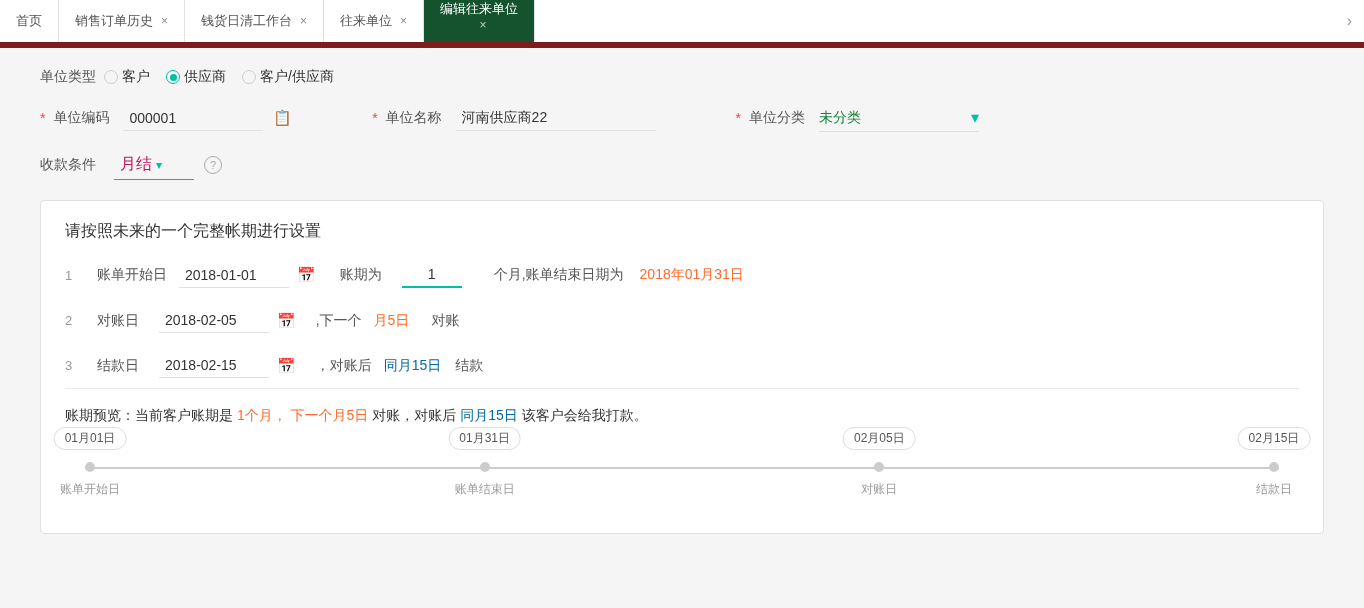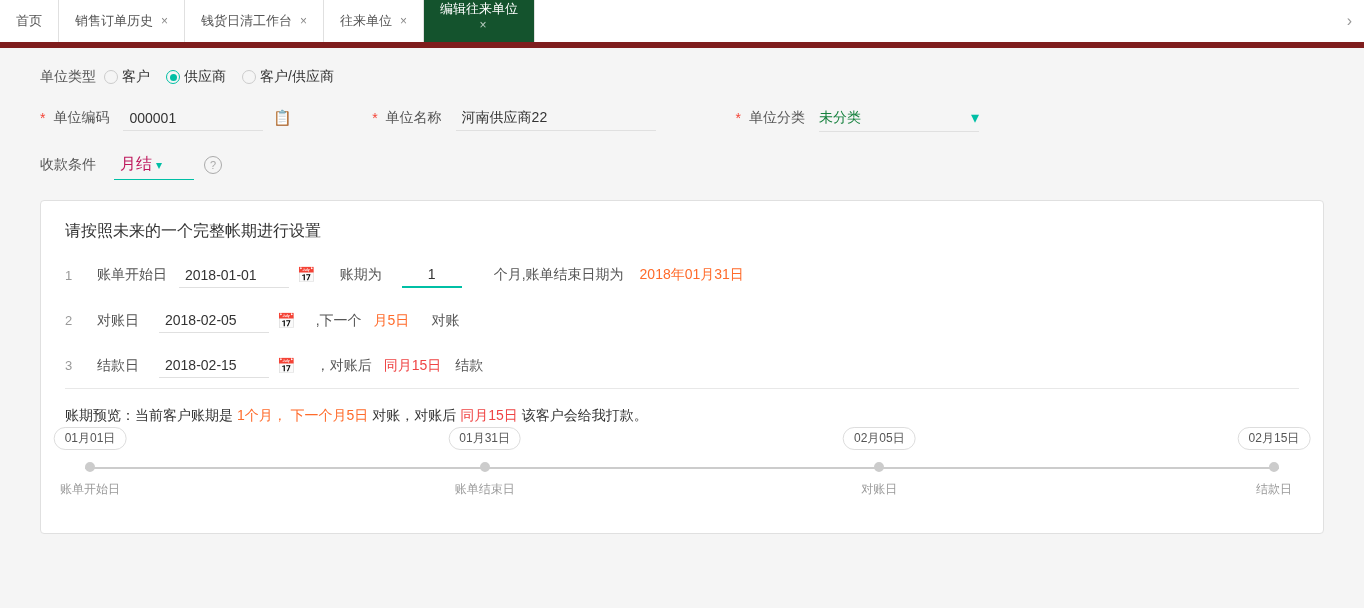--- a/index.html
+++ b/index.html
@@ -246,21 +246,21 @@
       text-align: center;
       background: transparent;
     }
 
     .period-desc {
       color: #555;
       font-size: 14px;
     }
 
     .highlight-orange { color: #ff6b2b; font-weight: 500; }
-    .highlight-teal { color: #ef4444; font-weight: 500; }
+    .highlight-teal { color: #0369a1; font-weight: 500; }
 
     .preview-text {
       font-size: 14px;
       color: #333;
       margin-bottom: 24px;
     }
 
     
     .timeline-wrap {
       padding: 0 20px;

